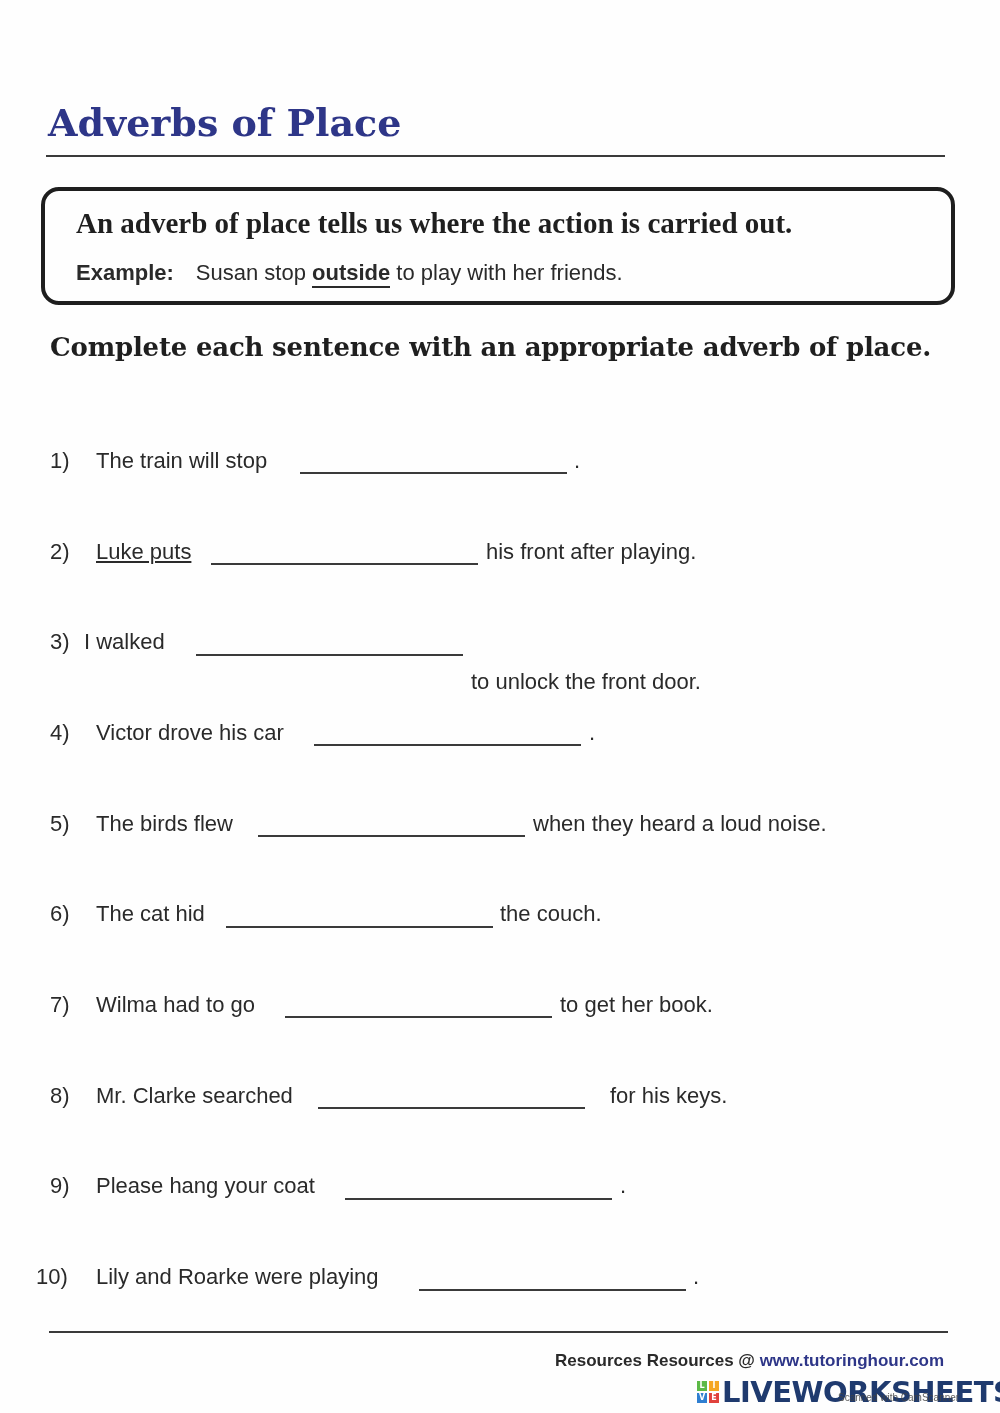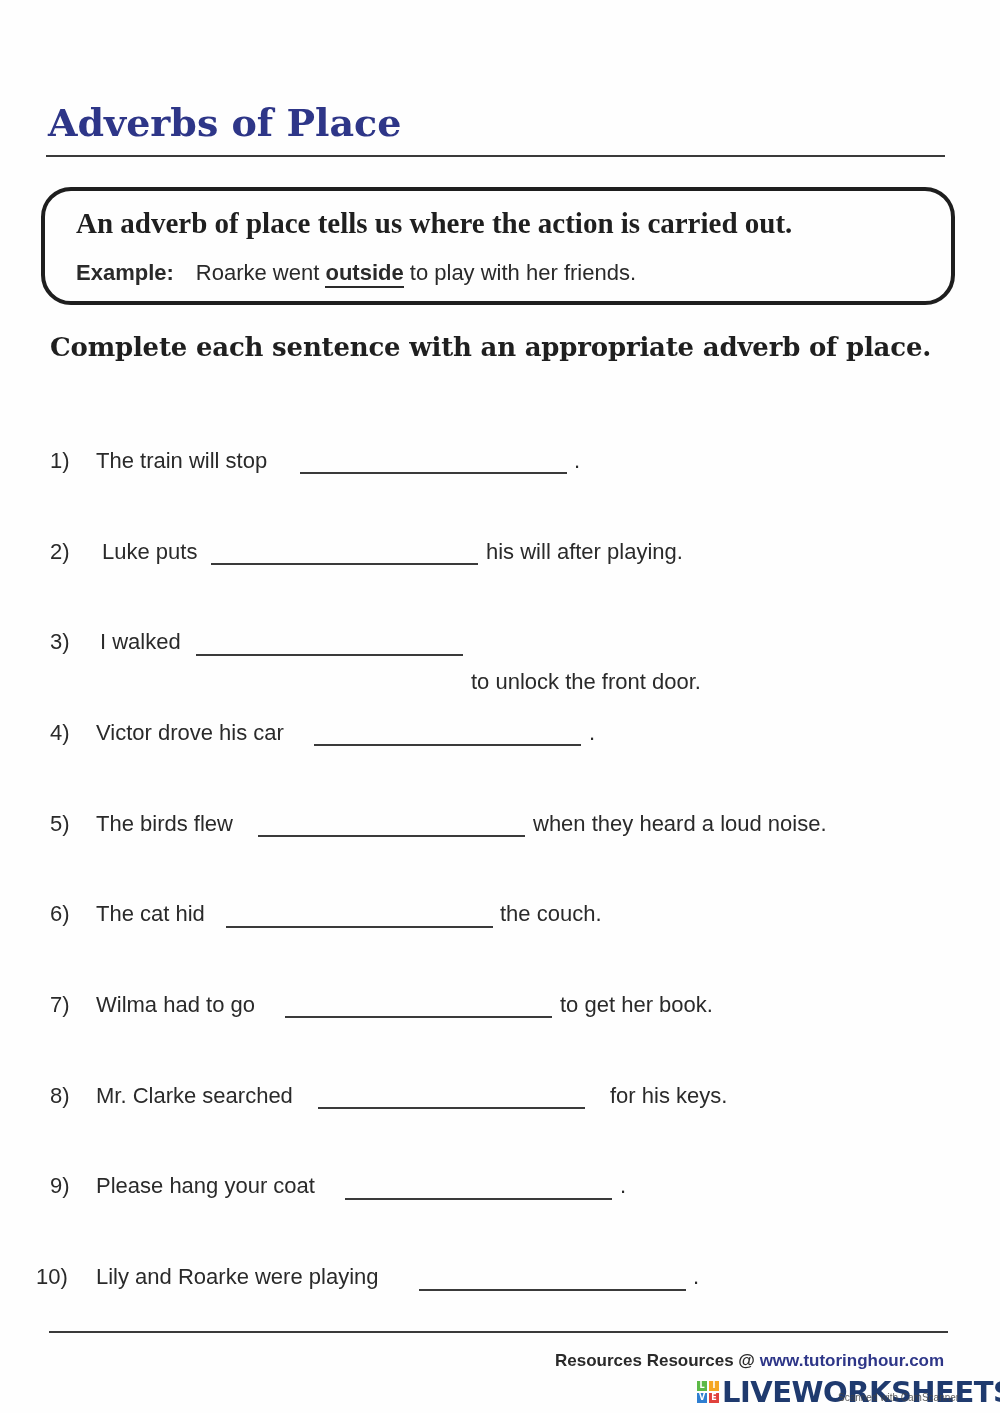--- a/index.html
+++ b/index.html
@@ -9,21 +9,21 @@
     position: absolute; left: 48px; top: 98px;
     font-family: "DejaVu Serif", "Liberation Serif", serif;
     font-weight: bold; font-size: 38px; color: #2e3688; letter-spacing: 0px;
     line-height: 50px; white-space: nowrap;
   }
   .rule { position: absolute; height: 2px; background: #3a3a3a; }
   .rule.top { left: 46px; top: 155px; width: 899px; }
   .rule.bottom { left: 49px; top: 1331px; width: 899px; }
   .defbox {
     position: absolute; left: 41px; top: 187px; width: 906px; height: 110px;
-    border: 4px solid #1e1e1e; border-radius: 30px; box-sizing: content-box;
+    border: 4px solid #1e1e1e; border-radius: 18px; box-sizing: content-box;
   }
   .def-text {
     position: absolute; left: 31px; top: 12px;
     font-family: "Liberation Serif", serif; font-weight: bold; font-size: 29px;
     color: #1f1f1f; white-space: nowrap; line-height: 40px;
   }
   .example {
     position: absolute; left: 31px; top: 67px;
     font-family: "Liberation Sans", sans-serif; font-size: 22px; color: #2a2a2a;
     white-space: nowrap; line-height: 30px;
@@ -70,43 +70,43 @@
 <body>
 
 <div class="page">
 
   <div class="title">Adverbs of Place</div>
   <div class="rule top"></div>
 
   <div class="defbox">
     <div class="def-text">An adverb of place tells us where the action is carried out.</div>
     <div class="example">
-      <span class="ex-label">Example:</span><span>Roarke went </span><span class="ex-word">outside</span><span> to play with her friends.</span>
+      <span class="ex-label">Example:</span><span>Susan stop </span><span class="ex-word">outside</span><span> to play with her friends.</span>
     </div>
   </div>
 
   <div class="instruction">Complete each sentence with an appropriate adverb of place.</div>
 
   <div class="q" style="top:442px;">
     <span class="num" style="left:50px;">1)</span>
     <span class="seg" style="left:96px;">The train will stop</span>
     <div class="blank" style="left:300px; top:30px; width:267px;"></div>
     <span class="seg" style="left:574px;">.</span>
   </div>
 
   <div class="q" style="top:533px;">
     <span class="num" style="left:50px;">2)</span>
-    <span class="seg" style="left:102px;">Luke puts</span>
+    <span class="seg" style="left:96px;text-decoration:underline;">Luke puts</span>
     <div class="blank" style="left:211px; top:30px; width:267px;"></div>
-    <span class="seg" style="left:486px;">his will after playing.</span>
+    <span class="seg" style="left:486px;">his front after playing.</span>
   </div>
 
   <div class="q" style="top:623px;">
     <span class="num" style="left:50px;">3)</span>
-    <span class="seg" style="left:100px;">I walked</span>
+    <span class="seg" style="left:84px;">I walked</span>
     <div class="blank" style="left:196px; top:31px; width:267px;"></div>
     <span class="seg" style="left:471px;margin-top:40px;">to unlock the front door.</span>
   </div>
 
   <div class="q" style="top:714px;">
     <span class="num" style="left:50px;">4)</span>
     <span class="seg" style="left:96px;">Victor drove his car</span>
     <div class="blank" style="left:314px; top:30px; width:267px;"></div>
     <span class="seg" style="left:589px;">.</span>
   </div>

